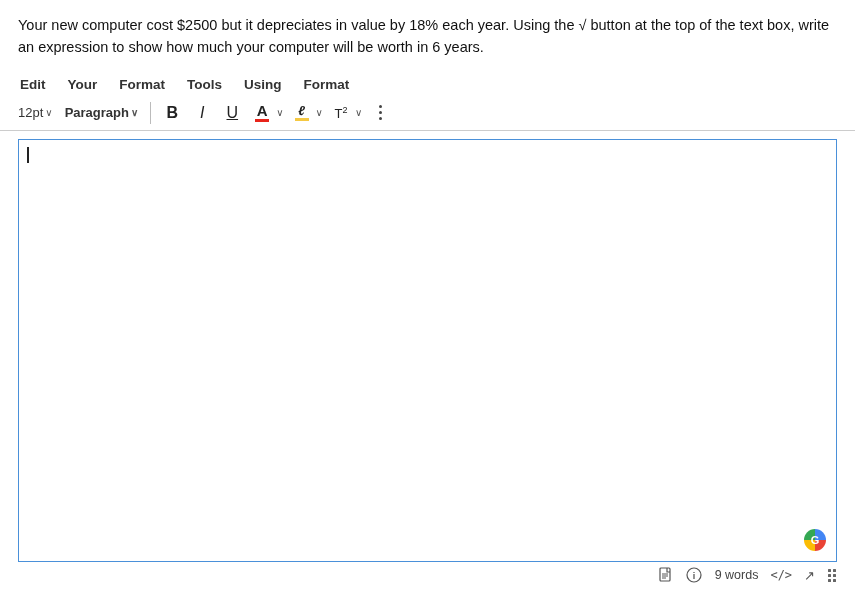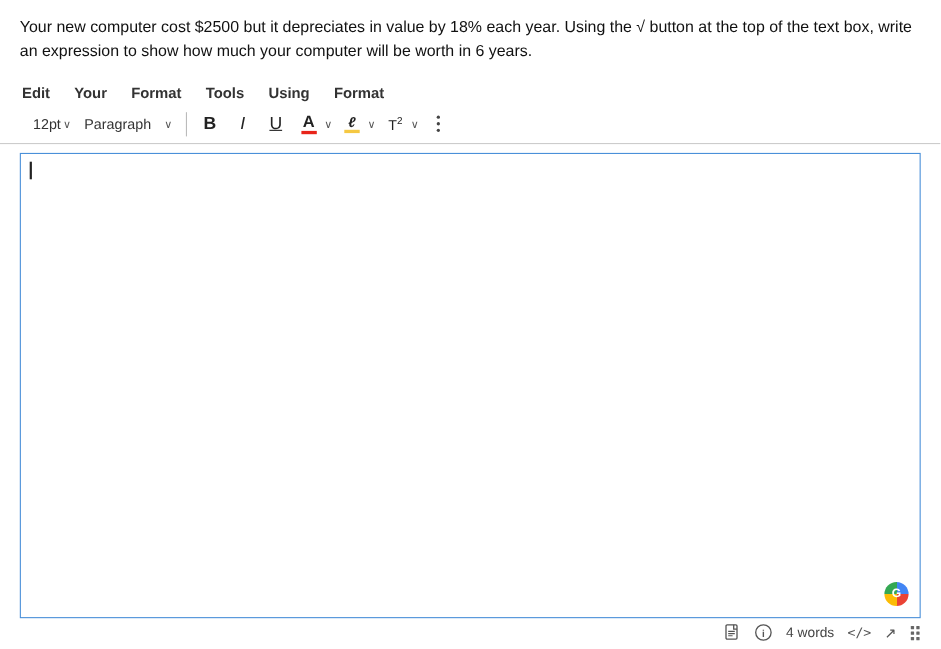--- a/index.html
+++ b/index.html
@@ -36,21 +36,21 @@
     .menu-item {
       cursor: pointer;
       padding: 2px 2px;
       color: #333;
       font-size: 13.5px;
     }
 
     .toolbar {
       display: flex;
       align-items: center;
-      padding: 4px 18px 4px 26px;
+      padding: 4px 18px 4px 14px;
       gap: 4px;
       border-bottom: 1px solid #ccc;
     }
 
     .toolbar-separator {
       width: 1px;
       height: 22px;
       background: #bbb;
       margin: 0 4px;
     }
@@ -68,27 +68,28 @@
     }
 
     .font-size-select span.chevron {
       font-size: 10px;
       color: #555;
     }
 
     .paragraph-select {
       display: flex;
       align-items: center;
-      gap: 12px;
+      gap: 2px;
       font-size: 13px;
       color: #333;
       cursor: pointer;
       padding: 2px 4px;
       border: none;
       background: transparent;
+      font-weight: bold;
     }
 
     .paragraph-select span.chevron {
       font-size: 10px;
       color: #555;
     }
 
     .toolbar-btn {
       display: flex;
       align-items: center;
@@ -413,21 +414,21 @@
       </svg>
     </div>
 
     <div class="status-icon">
       <svg width="16" height="16" viewBox="0 0 16 16">
         <circle cx="8" cy="8" r="7" stroke="#555" stroke-width="1.2" fill="white"></circle>
         <text x="8" y="12" text-anchor="middle" font-size="9" fill="#555" font-weight="bold">i</text>
       </svg>
     </div>
   </div>
-  <span class="word-count">4 words</span>
+  <span class="word-count">9 words</span>
   <span class="code-tag">&lt;/&gt;</span>
   <span class="resize-icon">↗</span>
 
   <div class="sidebar-dots">
     <div class="sidebar-dot-row">
       <div class="sidebar-square"></div>
       <div class="sidebar-square"></div>
     </div>
     <div class="sidebar-dot-row">
       <div class="sidebar-square"></div>

